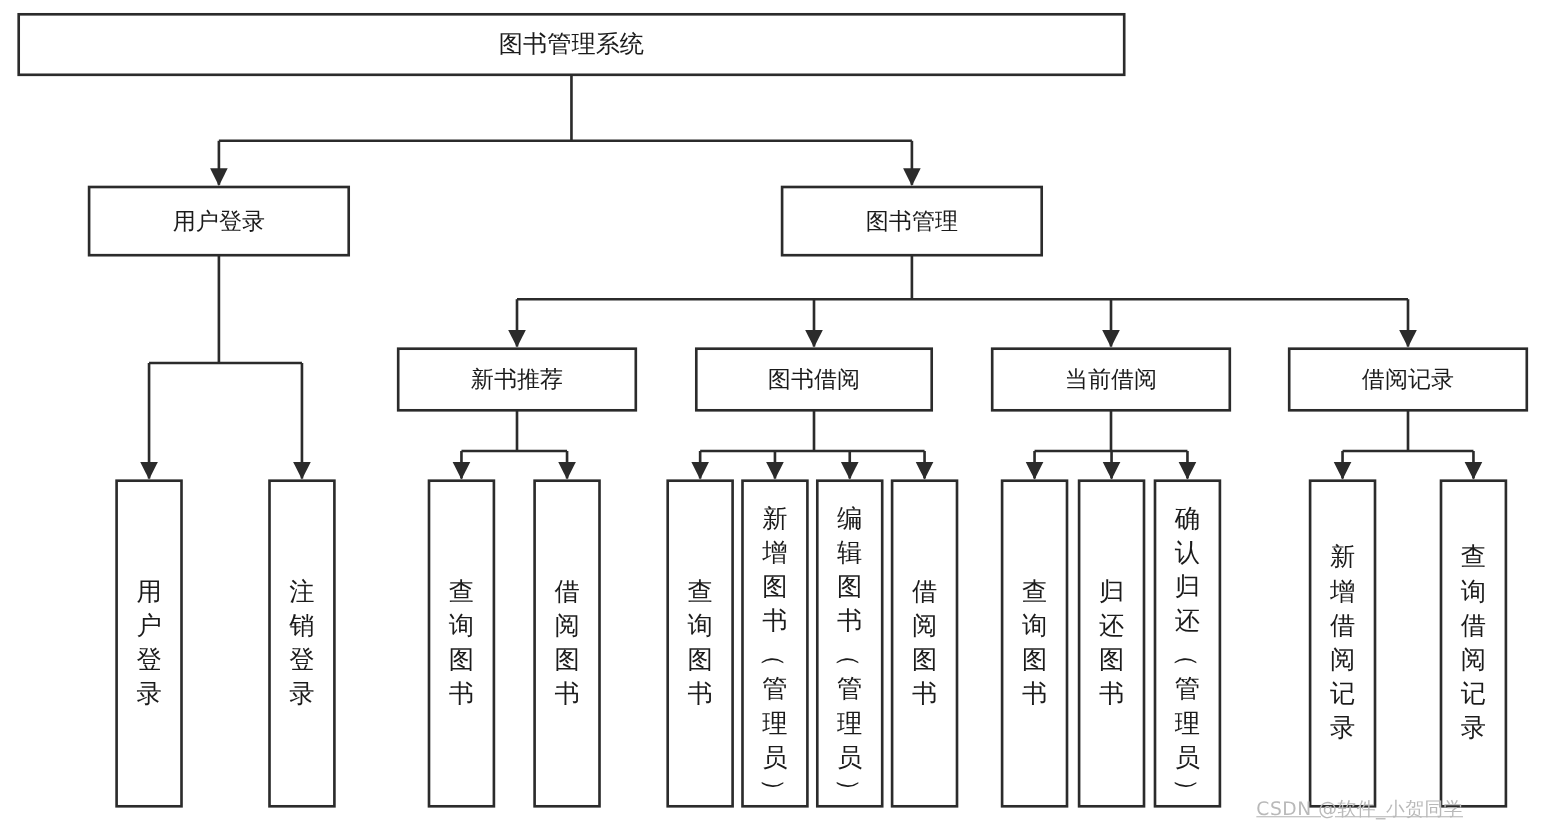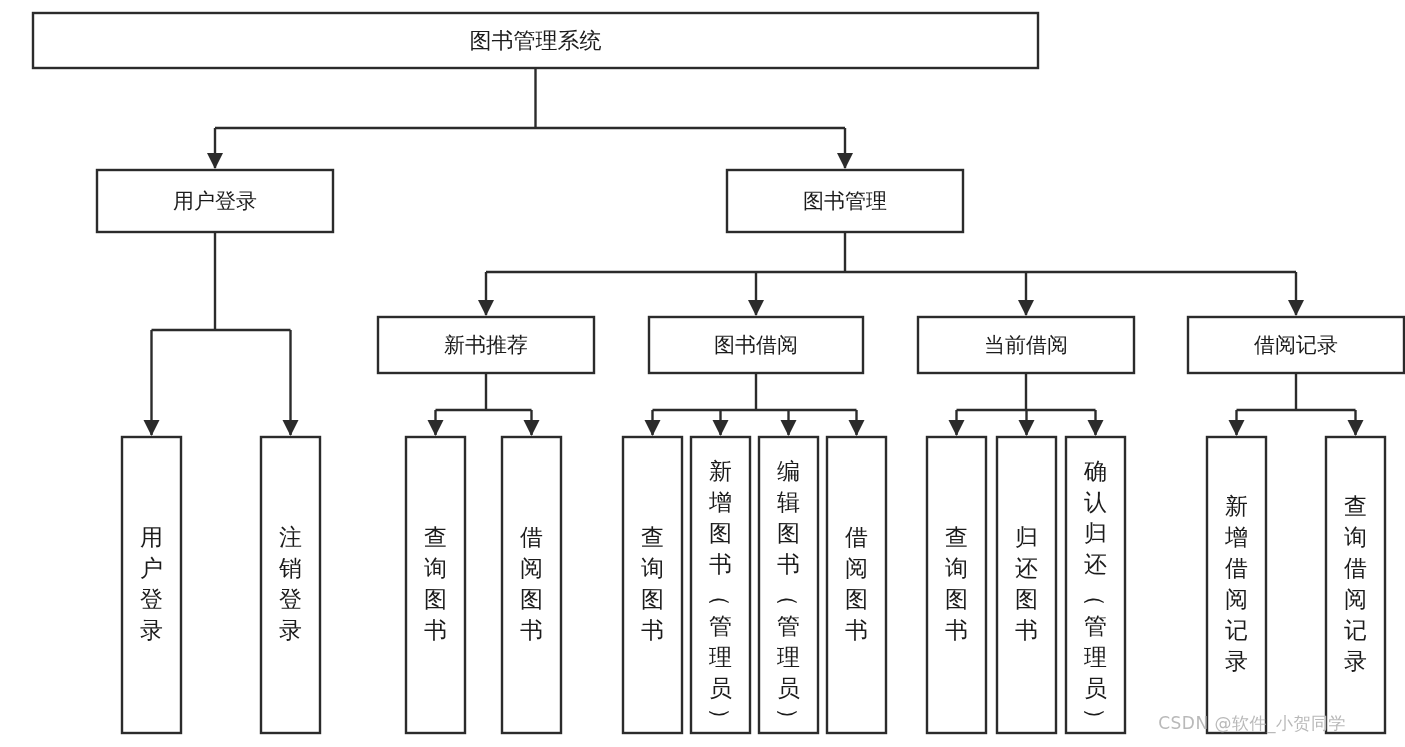--- a/index.html
+++ b/index.html
@@ -11,21 +11,20 @@
     width: 1405px;
     height: 747px;
     font-family: "DejaVu Sans", "Liberation Sans", sans-serif;
     overflow: hidden;
   }
   #diagram-root {
     position: relative;
     width: 1342px;
     height: 747px;
     background: #ffffff;
-    margin-left: 16px;
   }
   svg.diagram-canvas {
     position: absolute;
     left: 0;
     top: 0;
     width: 1405px;
     height: 747px;
   }
   .node-box {
     fill: #ffffff;
@@ -54,27 +53,28 @@
     fill: none;
     stroke-linecap: butt;
   }
   .arrow-head {
     fill: #2b2b2b;
     stroke: none;
   }
   .watermark {
     position: absolute;
     right: 12px;
-    bottom: 12px;
+    bottom: 0;
     font-family: "DejaVu Sans", "Liberation Sans", sans-serif;
     font-size: 17px;
     color: #b9b9b9;
     white-space: nowrap;
     letter-spacing: 0.5px;
     user-select: none;
+    text-decoration: underline;
   }
 </style>
 </head>
 <body>
 
 <div id="diagram-root">
 
   <svg class="diagram-canvas" viewBox="0 0 1405 747">
     <g id="connectors-layer">
         <path d="M 519.5 68 L 519.5 128" class="connector"></path>

